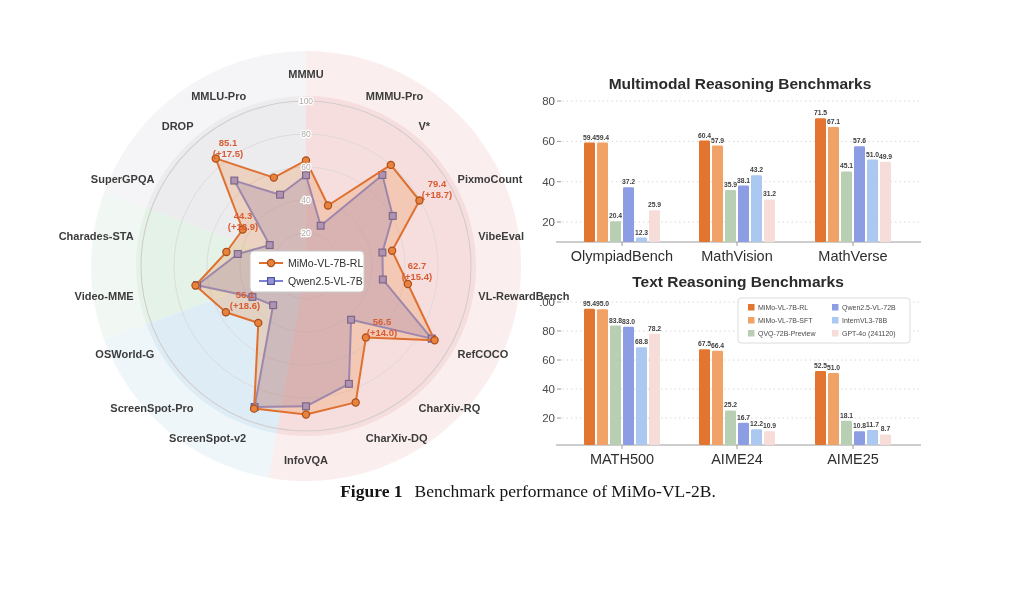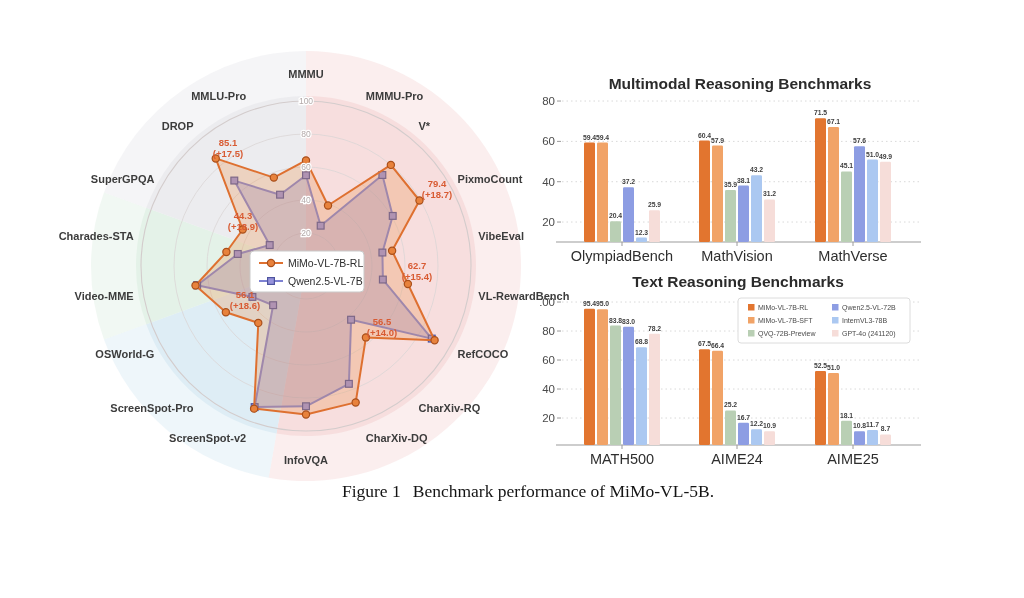--- a/index.html
+++ b/index.html
@@ -5,21 +5,21 @@
   html,body{margin:0;padding:0;background:#ffffff;}
   .page{position:relative;width:1024px;height:598px;background:#fff;overflow:hidden;
         font-family:"Liberation Sans",sans-serif;}
   svg{position:absolute;display:block;}
   #radar-svg{left:0;top:0;}
   #chart-mm{left:540px;top:70px;}
   #chart-txt{left:540px;top:265px;}
   .bar-title{font-family:"Liberation Sans",sans-serif;font-size:15.5px;font-weight:bold;fill:#2b2b2b;text-anchor:middle;}
   .caption{position:absolute;left:0;top:481px;width:1024px;text-align:center;
            font-family:"Liberation Serif",serif;font-size:17.5px;color:#141414;}
-  .caption .cap-label{font-weight:normal;margin-right:12px;margin-left:32px;}
+  .caption .cap-label{font-weight:bold;margin-right:12px;margin-left:32px;}
 </style>
 </head>
 <body>
 
 <div class="page">
 
   <svg id="radar-svg" width="585" height="492" viewBox="0 0 585 492">
       <g>
         <path d="M 306 266 L 306 51 A 215 215 0 1 1 268.6656418016099 477.73366689762474 Z" fill="#F7DEDE" opacity="0.5"></path>
         <path d="M 306 266 L 268.6656418016099 477.73366689762474 A 215 215 0 0 1 103.96608653102973 339.5343308150189 Z" fill="#DEEDF5" opacity="0.5"></path>
@@ -269,16 +269,16 @@
         <rect x="292" y="39" width="6.5" height="6.5" fill="#8D9DE3"></rect>
         <text x="302" y="45" font-size="7" fill="#4A4A4A">Qwen2.5-VL-72B</text>
         <rect x="292" y="52" width="6.5" height="6.5" fill="#ABC8F1"></rect>
         <text x="302" y="58" font-size="7" fill="#4A4A4A">InternVL3-78B</text>
         <rect x="292" y="65" width="6.5" height="6.5" fill="#F6DDD9"></rect>
         <text x="302" y="71" font-size="7" fill="#4A4A4A">GPT-4o (241120)</text>
       </g>
     </svg>
 
   <div class="caption">
-    <span class="cap-label">Figure 1</span><span>Benchmark performance of MiMo-VL-5B.</span>
+    <span class="cap-label">Figure 1</span><span>Benchmark performance of MiMo-VL-2B.</span>
   </div>
 
 </div>
 
 </body></html>

